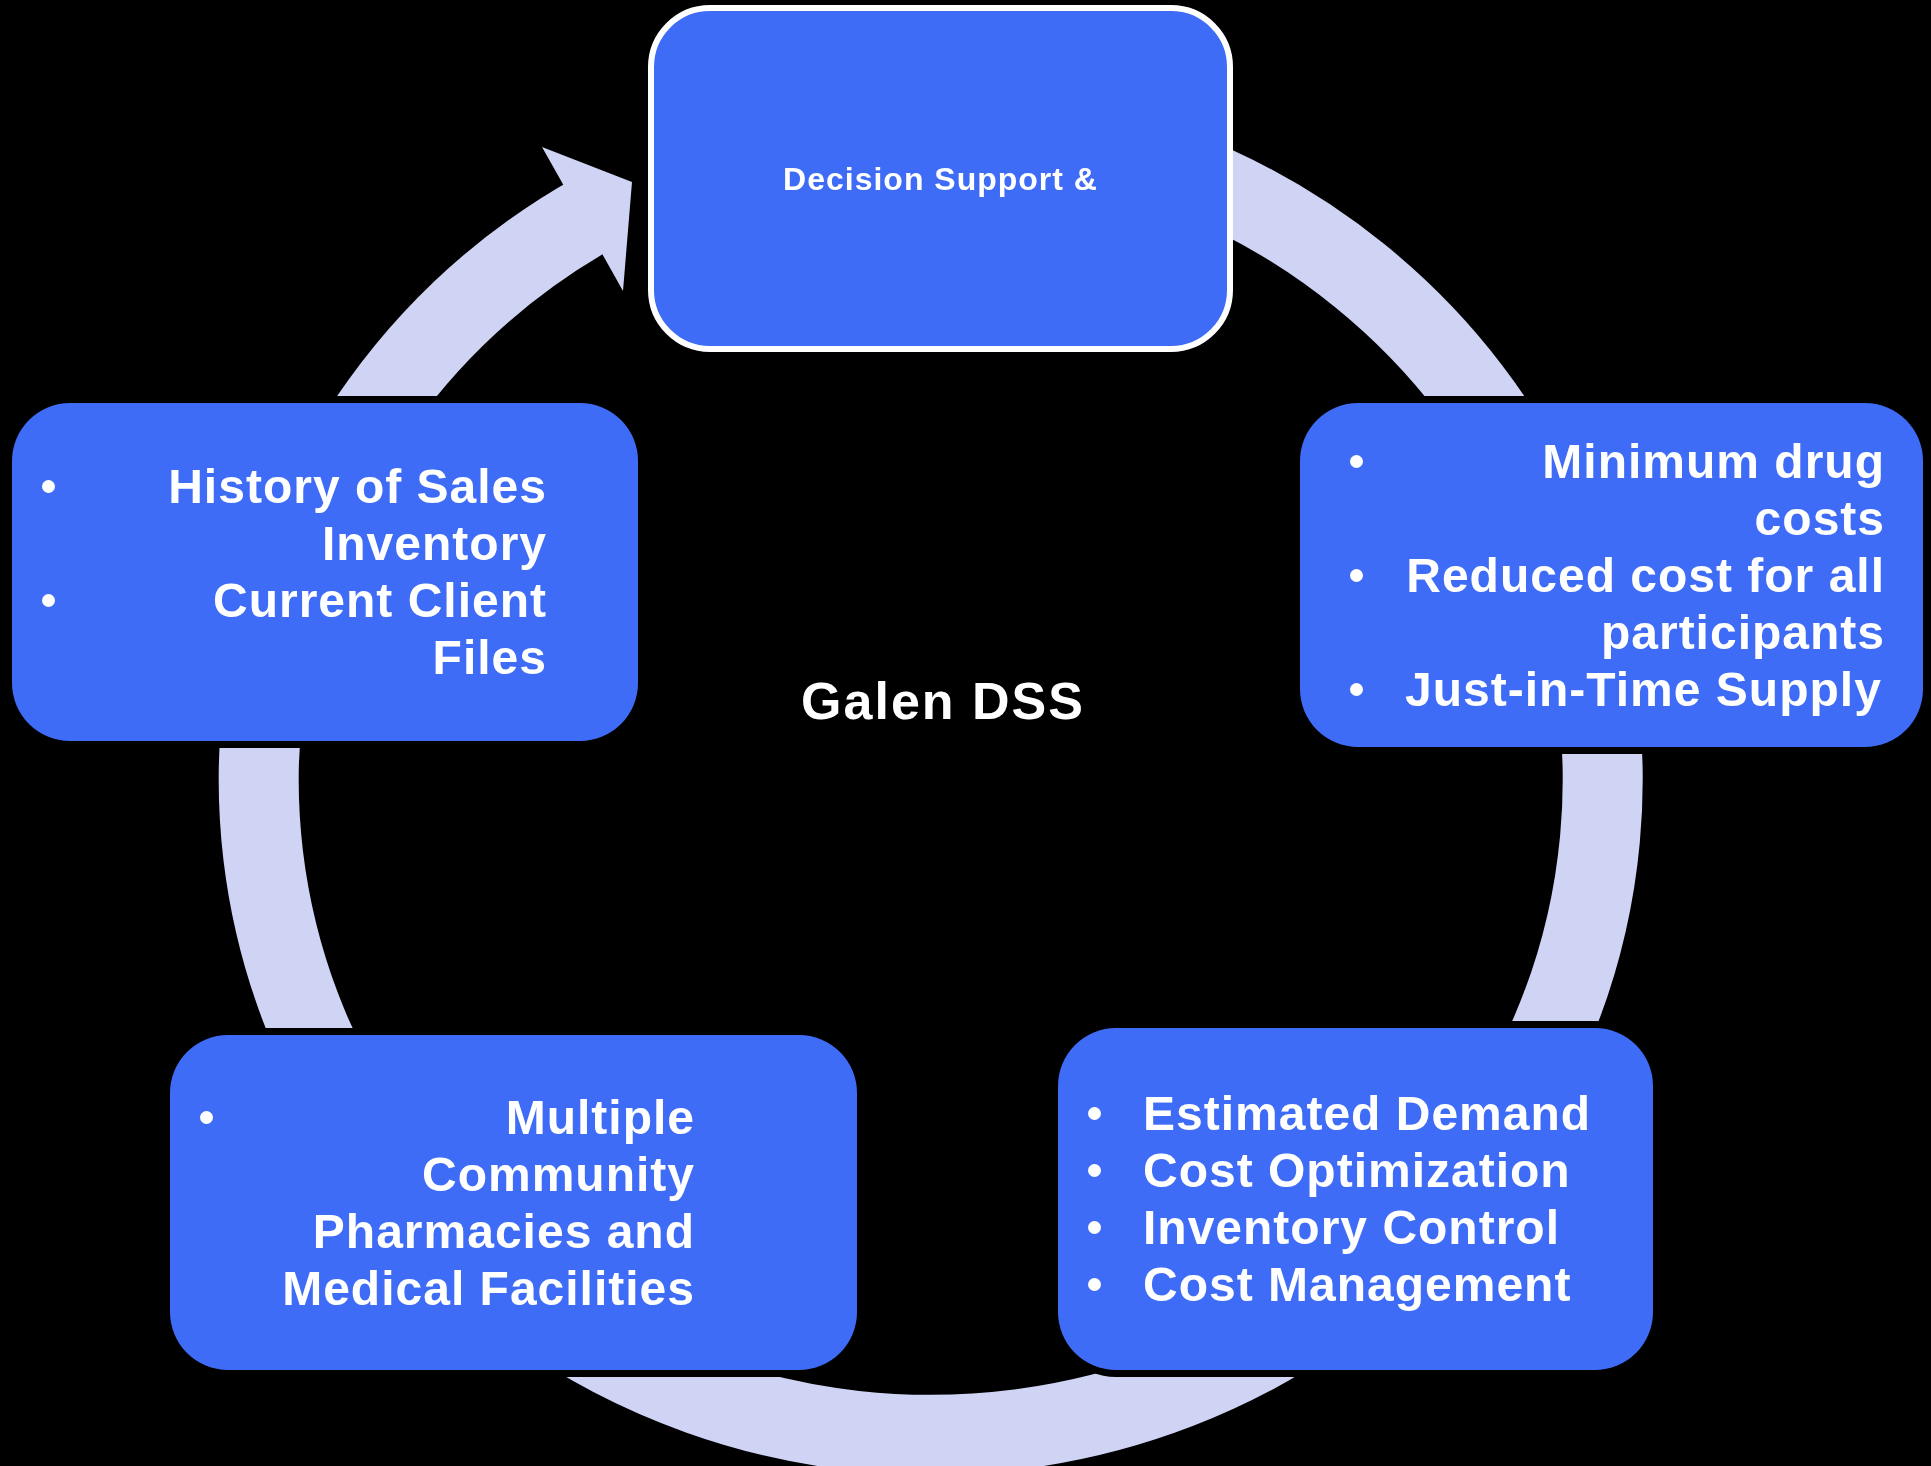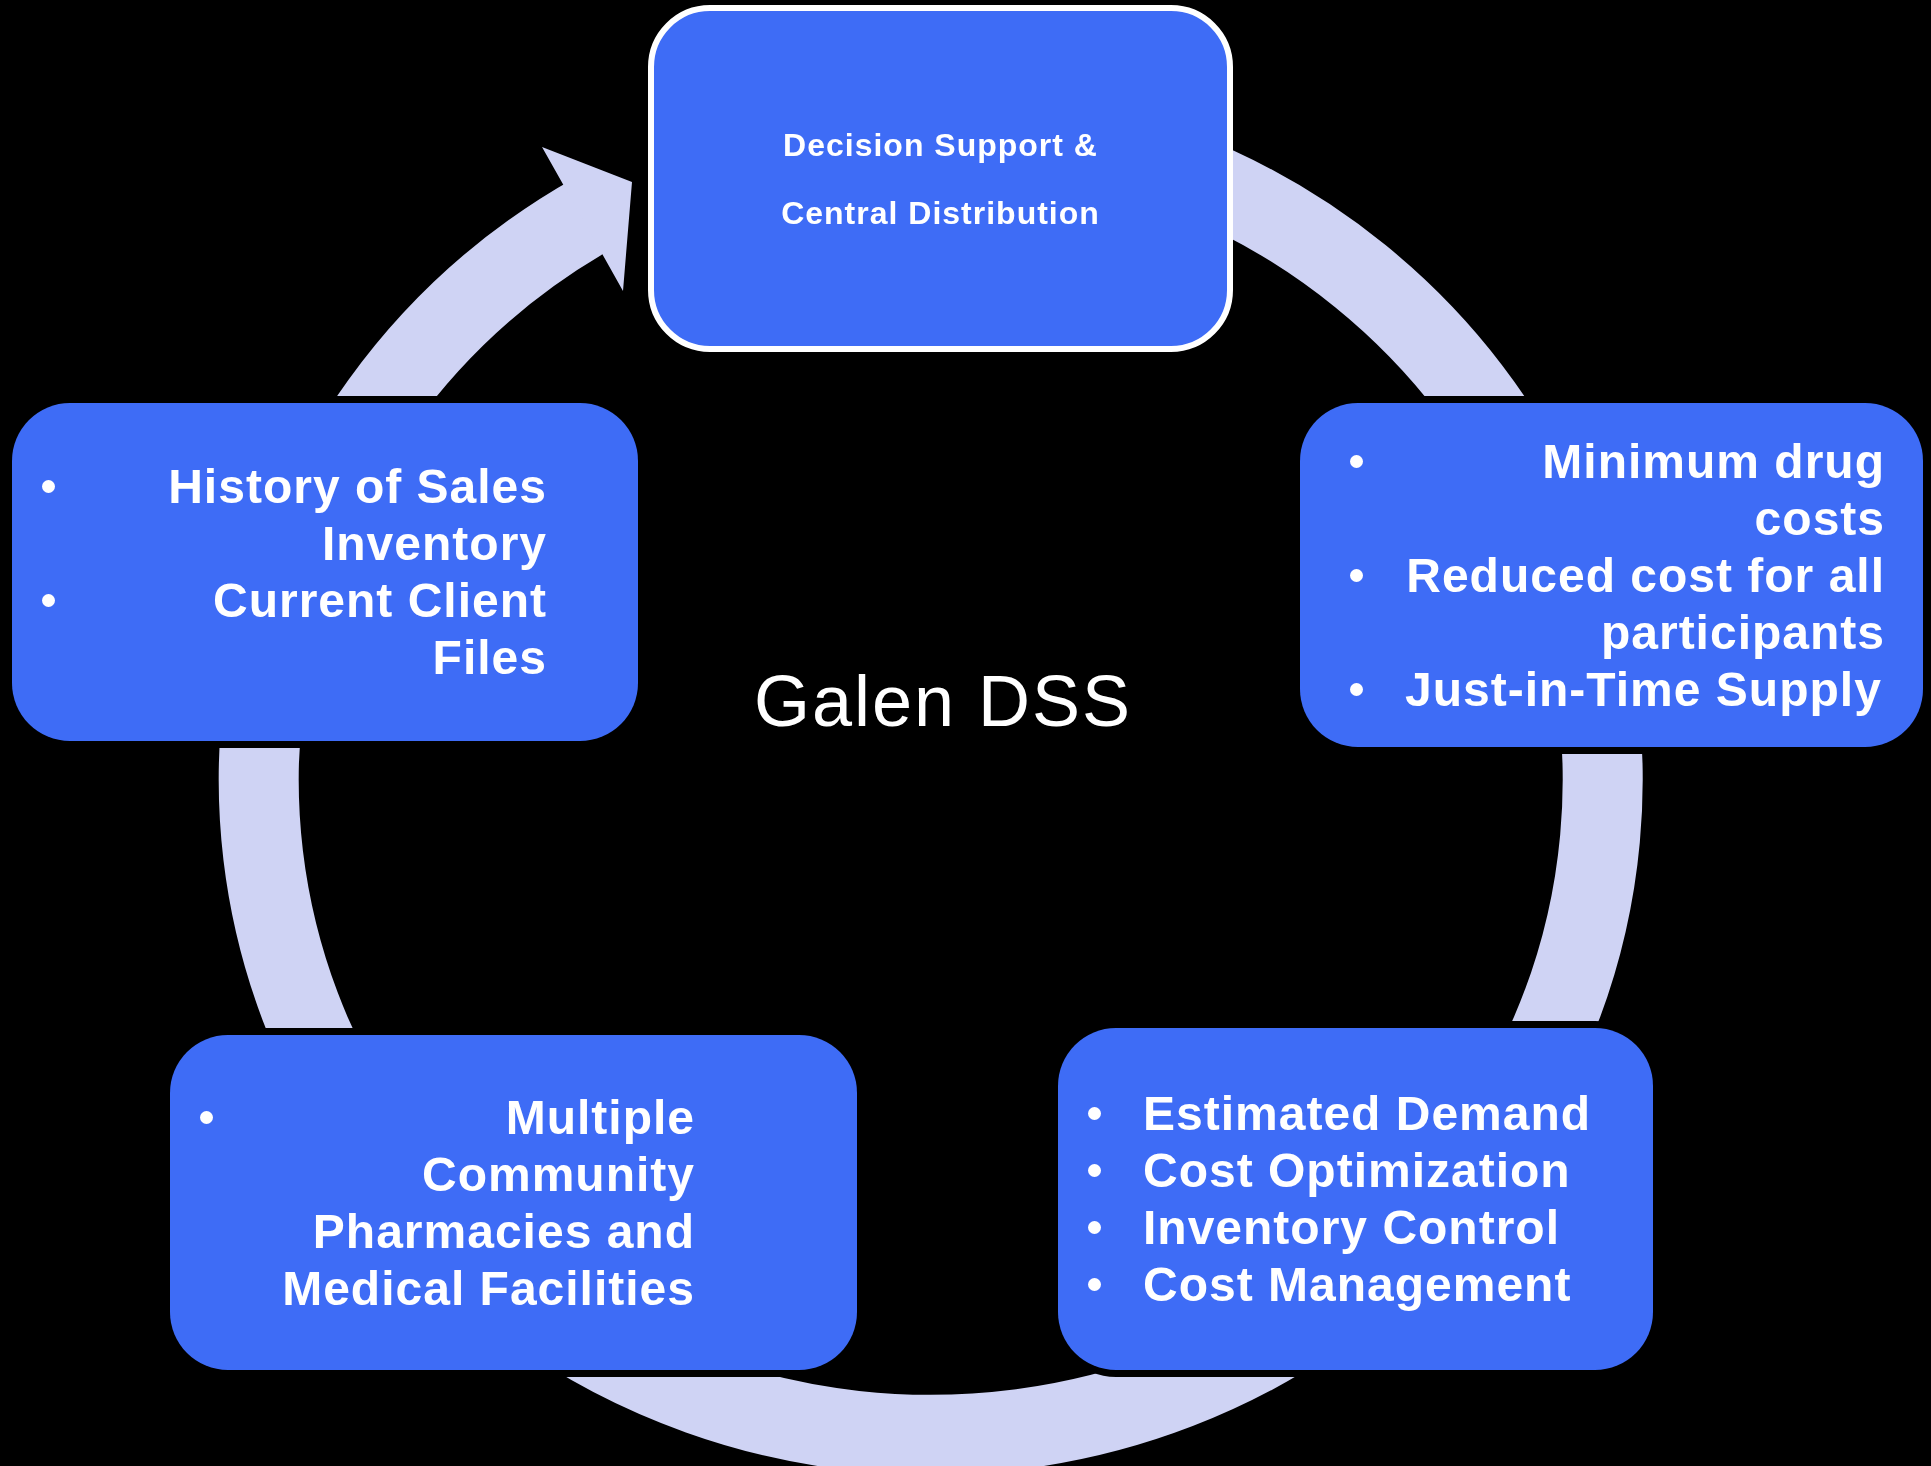--- a/index.html
+++ b/index.html
@@ -21,22 +21,22 @@
     top: 0;
     z-index: 1;
   }
   .center-title {
     position: absolute;
     left: 943px;
     top: 701px;
     transform: translate(-50%, -50%);
     z-index: 1;
     color: #FFFFFF;
-    font-size: 72px;
-    font-weight: 400;
+    font-size: 52px;
+    font-weight: 700;
     letter-spacing: 2px;
     white-space: nowrap;
   }
   .node {
     position: absolute;
     z-index: 2;
     background: #3E6CF6;
     border-radius: 58px;
     box-sizing: border-box;
     display: flex;
@@ -101,21 +101,20 @@
 
   <svg class="ring-svg" width="1931" height="1466" viewBox="0 0 1931 1466">
     <path d="M 1104 147 A 672 655 0 1 1 594 213" fill="none" stroke="#CFD3F4" stroke-width="80"></path>
     <polygon points="542,147 632,182 623,291 586,225" fill="#CFD3F4"></polygon>
   </svg>
 
   <div class="center-title">Galen DSS</div>
 
   <div class="node node-top">
     <div class="headline">Decision Support &amp;</div>
-    <div class="headline">Central Distribution</div>
   </div>
 
   <div class="node node-left">
     <ul class="bullets">
       <li>
         <span class="dot"></span>
         <span class="btxt">History of Sales Inventory</span>
       </li>
       <li>
         <span class="dot"></span>

